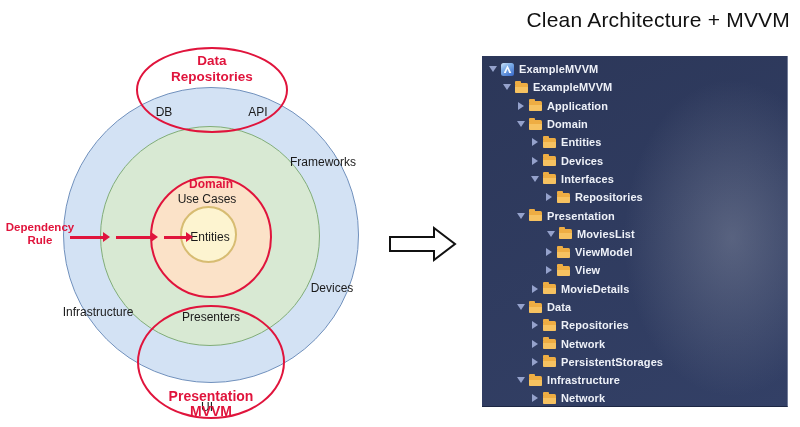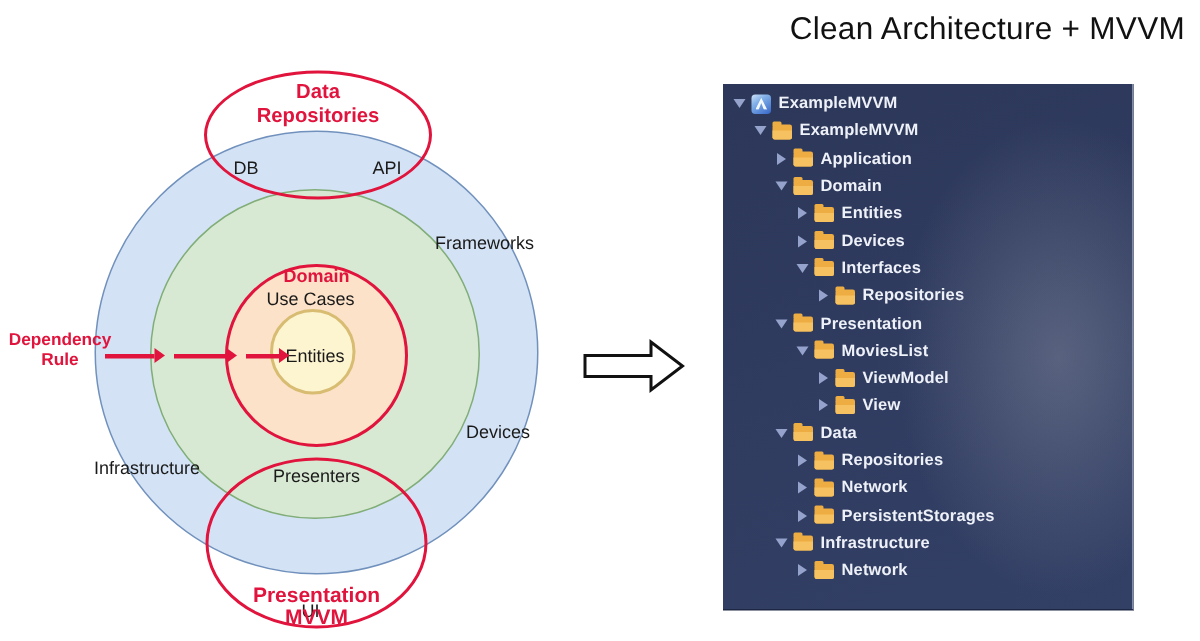--- a/index.html
+++ b/index.html
@@ -49,21 +49,21 @@
   }
   .dep-a1 { left:70px;  width:33px; }
   .dep-a2 { left:116px; width:35px; }
   .dep-a3 { left:164px; width:22px; }
 
   
   .block-arrow { position:absolute; left:387px; top:225px; }
 
   
   .tree-panel {
-    position:absolute; left:482px; top:56px; width:274px; height:351px;
+    position:absolute; left:482px; top:56px; width:306px; height:351px;
     padding-top:4px;
     background:
       radial-gradient(ellipse 150px 220px at 82% 52%, rgba(138,145,165,0.45), rgba(138,145,165,0) 72%),
       linear-gradient(155deg, #2c3759 0%, #334066 100%);
     border-right:1px solid #737d99;
     border-bottom:1px solid #1d2744;
     overflow:hidden;
   }
   .tree-row { display:flex; align-items:center; height:18.3px; color:#eef1f8; font-size:11px; font-weight:700; letter-spacing:0.1px; }
   .disc-wrap { width:13px; display:flex; justify-content:center; align-items:center; flex:0 0 13px; }
@@ -182,41 +182,48 @@
           <span class="tree-icon folder"></span>
           <span class="tree-label">Repositories</span>
         </div>
         <div class="tree-row" style="padding-left: 32px;">
           <span class="disc-wrap">
             <span class="disc expanded"></span>
           </span>
           <span class="tree-icon folder"></span>
           <span class="tree-label">Presentation</span>
         </div>
-        <div class="tree-row" style="padding-left: 46px;">
+        <div class="tree-row" style="padding-left: 46px; margin-left: 16px;">
           <span class="disc-wrap">
             <span class="disc expanded"></span>
           </span>
           <span class="tree-icon folder"></span>
           <span class="tree-label">MoviesList</span>
         </div>
         <div class="tree-row" style="padding-left: 60px;">
           <span class="disc-wrap">
             <span class="disc collapsed"></span>
           </span>
           <span class="tree-icon folder"></span>
           <span class="tree-label">ViewModel</span>
         </div>
         <div class="tree-row" style="padding-left: 60px;">
           <span class="disc-wrap">
             <span class="disc collapsed"></span>
           </span>
           <span class="tree-icon folder"></span>
           <span class="tree-label">View</span>
         </div>
+        <div class="tree-row" style="padding-left: 46px;">
+          <span class="disc-wrap">
+            <span class="disc collapsed"></span>
+          </span>
+          <span class="tree-icon folder"></span>
+          <span class="tree-label">MovieDetails</span>
+        </div>
         <div class="tree-row" style="padding-left: 32px;">
           <span class="disc-wrap">
             <span class="disc expanded"></span>
           </span>
           <span class="tree-icon folder"></span>
           <span class="tree-label">Data</span>
         </div>
         <div class="tree-row" style="padding-left: 46px;">
           <span class="disc-wrap">
             <span class="disc collapsed"></span>

